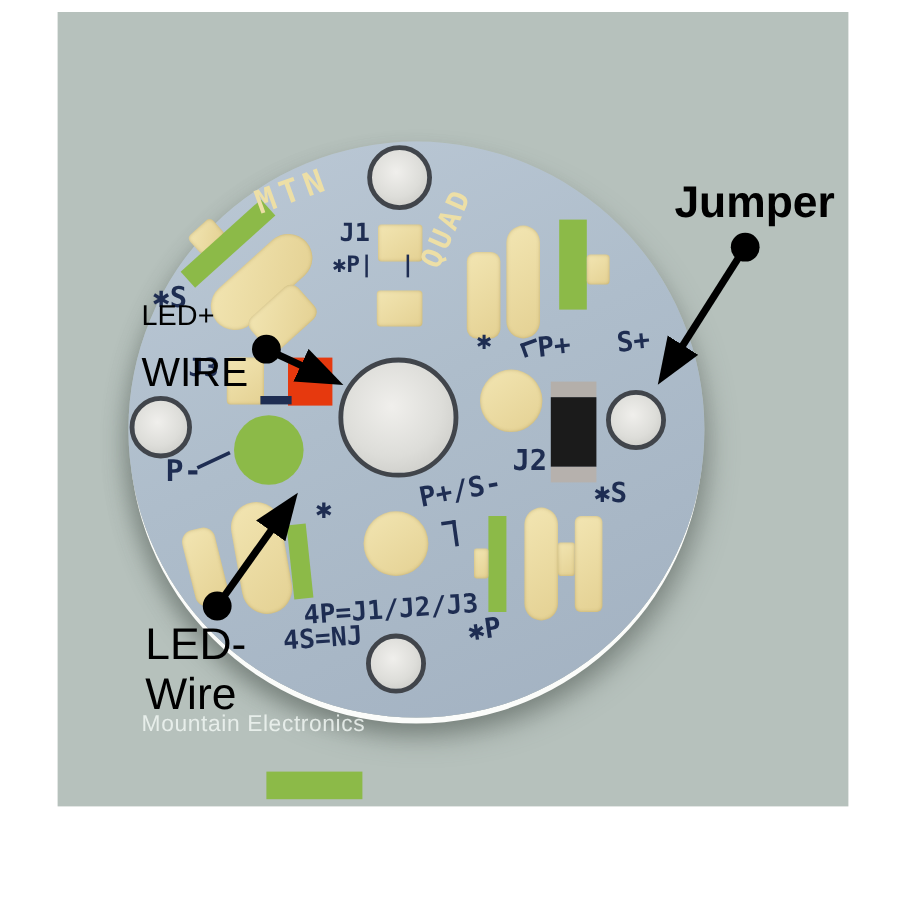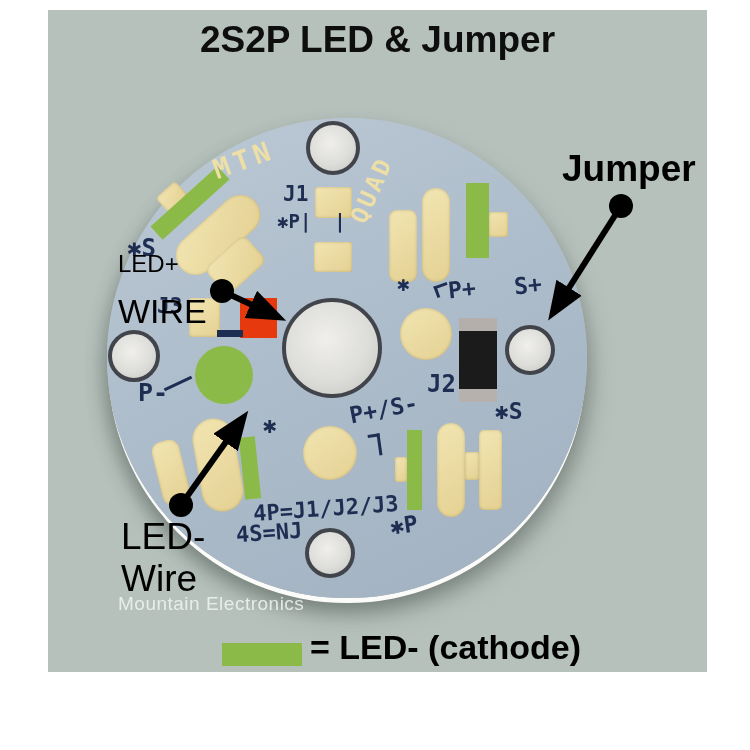--- a/index.html
+++ b/index.html
@@ -28,21 +28,20 @@
   .watermark{position:absolute;color:rgba(240,246,242,.85);font-size:19px;letter-spacing:.5px;}
   .legend-swatch{position:absolute;background:#8cba48;}
 </style>
 </head>
 <body>
 
 <div class="canvas">
 
   <div class="gray-area">
     <div class="title">
-      <div>2S2P LED &amp; Jumper</div>
     </div>
   </div>
 
   <div class="board">
 
     <div class="hole" style="left:199px;top:3px;width:54px;height:54px;"></div>
     <div class="hole" style="left:1px;top:212px;width:52px;height:52px;"></div>
     <div class="hole" style="left:398px;top:207px;width:50px;height:50px;"></div>
     <div class="hole" style="left:198px;top:410px;width:50px;height:50px;"></div>
     <div class="hole" style="left:175px;top:180px;width:100px;height:100px;"></div>
@@ -110,21 +109,20 @@
   </div>
 
   <div class="ann" style="left:118px;top:250px;font-size:24px;">LED+</div>
   <div class="ann" style="left:118px;top:292px;font-size:34px;">WIRE</div>
   <div class="ann" style="left:121px;top:516px;font-size:37px;">LED-</div>
   <div class="ann" style="left:562px;top:148px;font-size:37px;font-weight:bold;">Jumper</div>
   <div class="ann" style="left:121px;top:558px;font-size:37px;">Wire</div>
   <div class="watermark" style="left:118px;top:593px;">Mountain Electronics</div>
 
   <div class="legend-swatch" style="left:222px;top:643px;width:80px;height:23px;"></div>
-  <div class="ann" style="left:310px;top:628px;font-size:34px;font-weight:bold;">= LED- (cathode)</div>
 
   <svg class="dotline" width="750" height="750" viewBox="0 0 750 750">
     <defs>
       <marker id="ah" markerWidth="7" markerHeight="6" refX="5" refY="2.5" orient="auto">
         <path d="M0,0 L6.5,2.5 L0,5 Z" fill="#000"></path>
       </marker>
     </defs>
     <g>
       <circle cx="621" cy="206" r="12" fill="#000"></circle>
       <line x1="621" y1="206" x2="553" y2="313" stroke="#000" stroke-width="6" marker-end="url(#ah)"></line>

